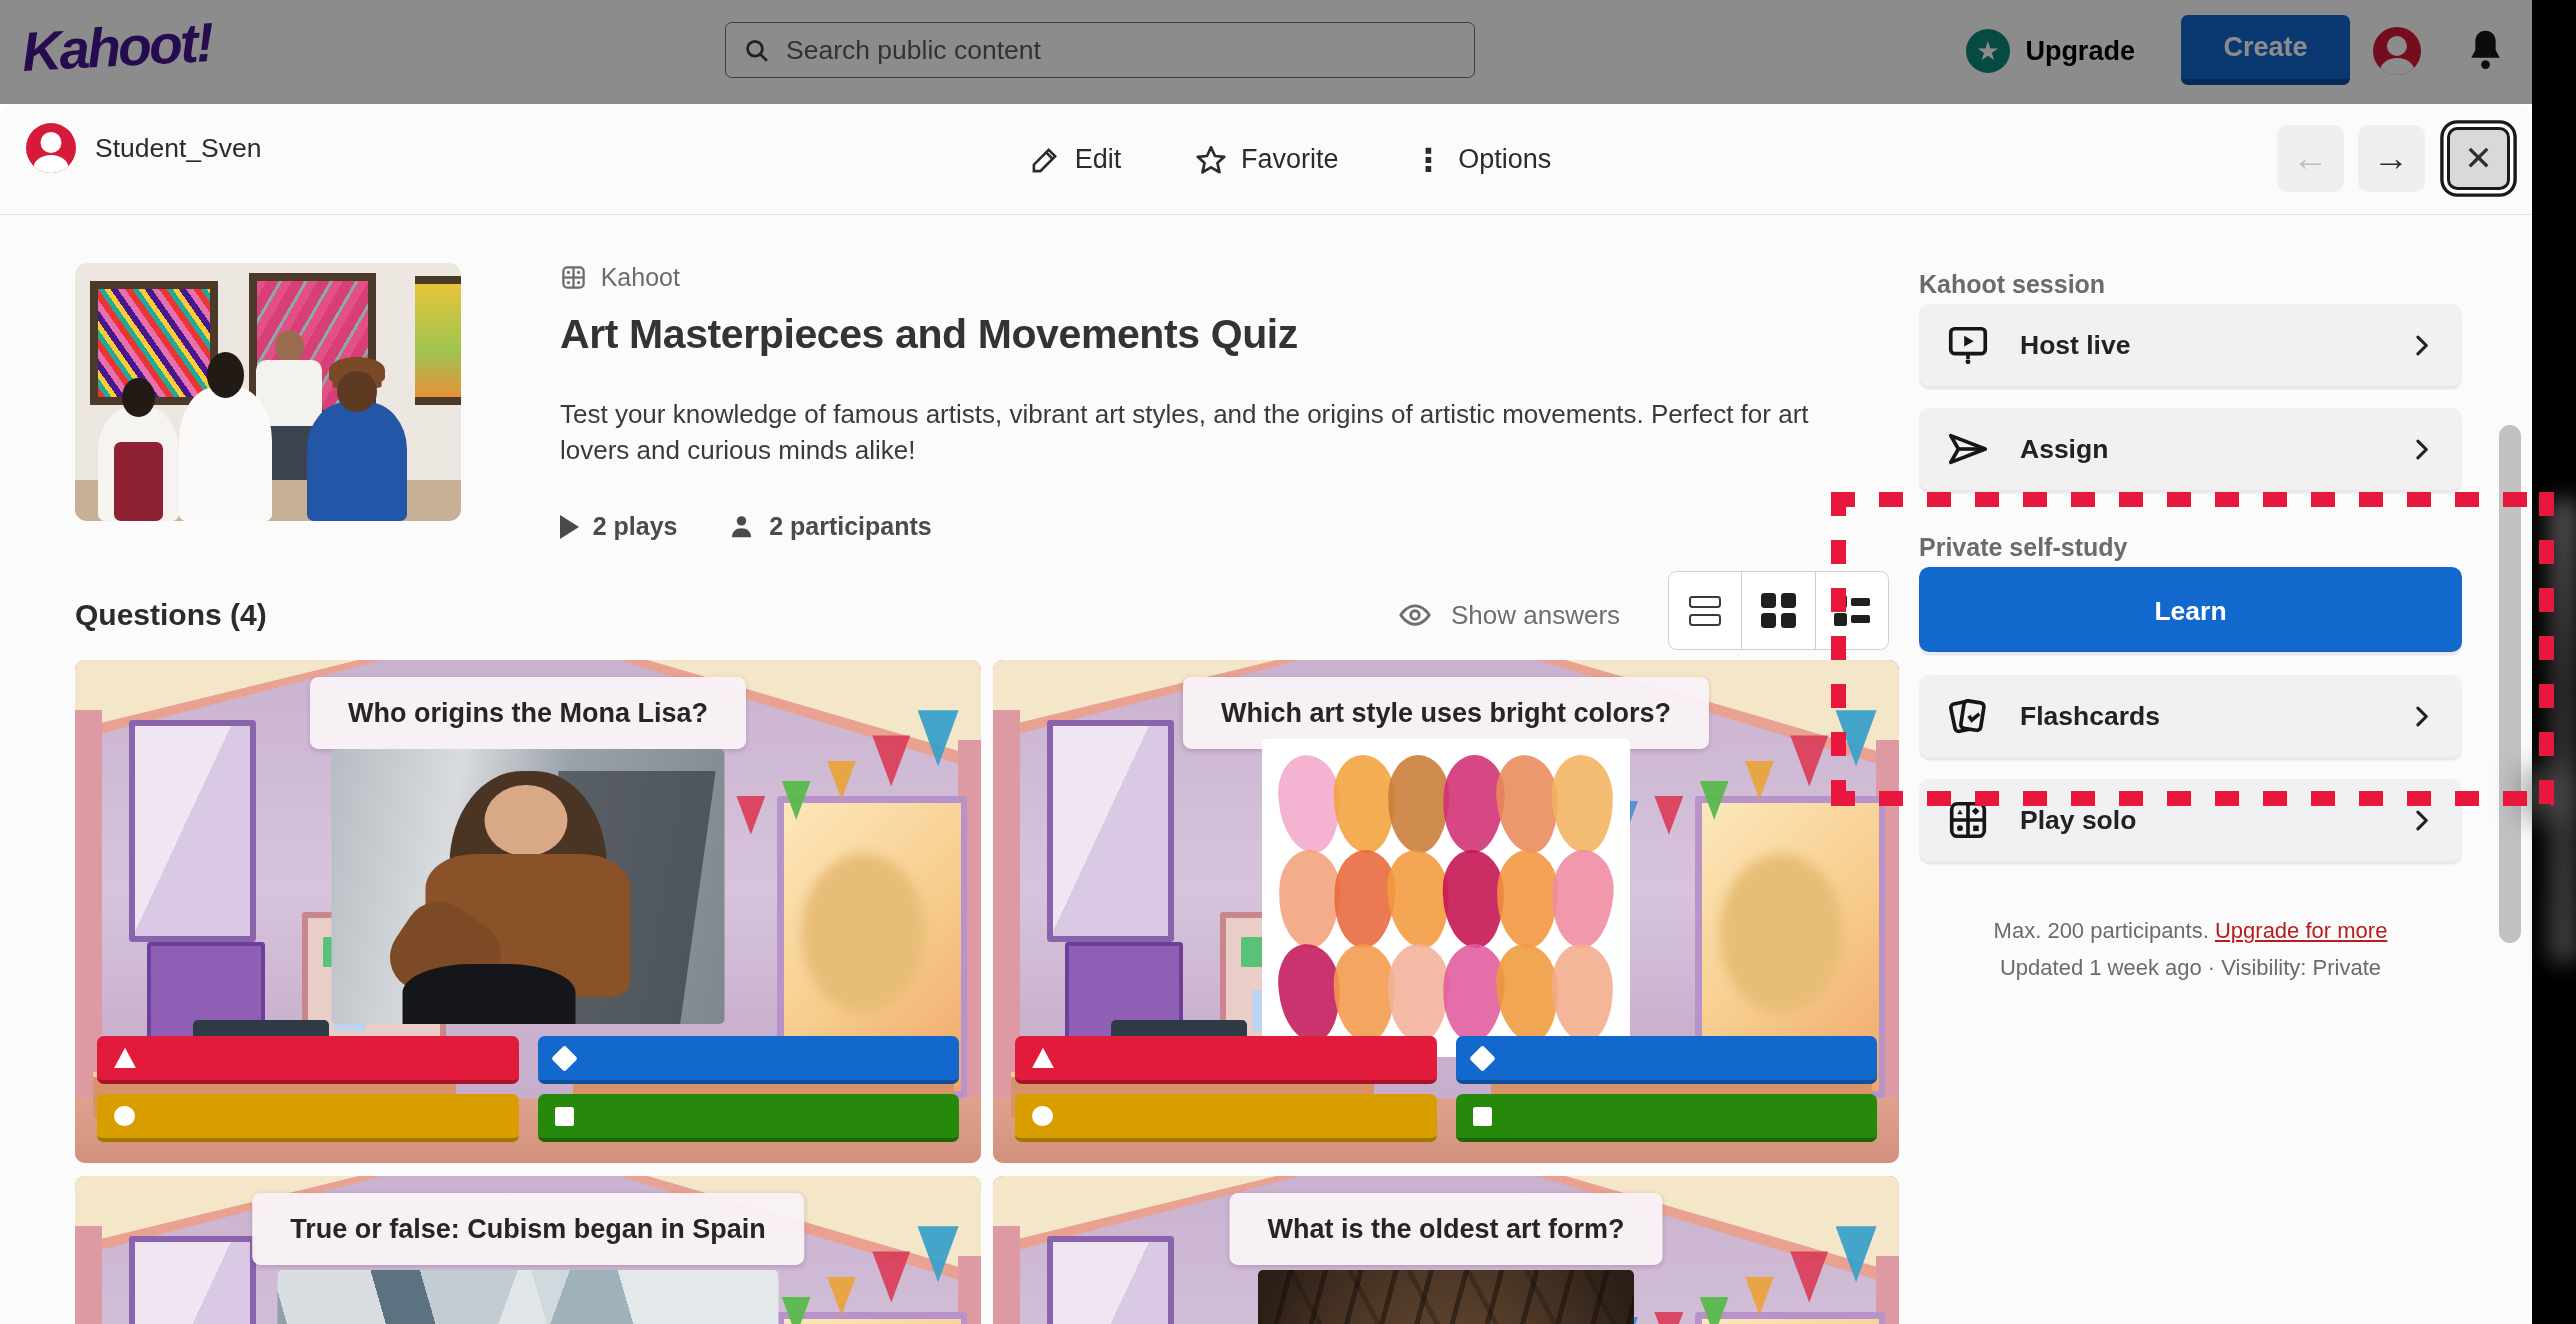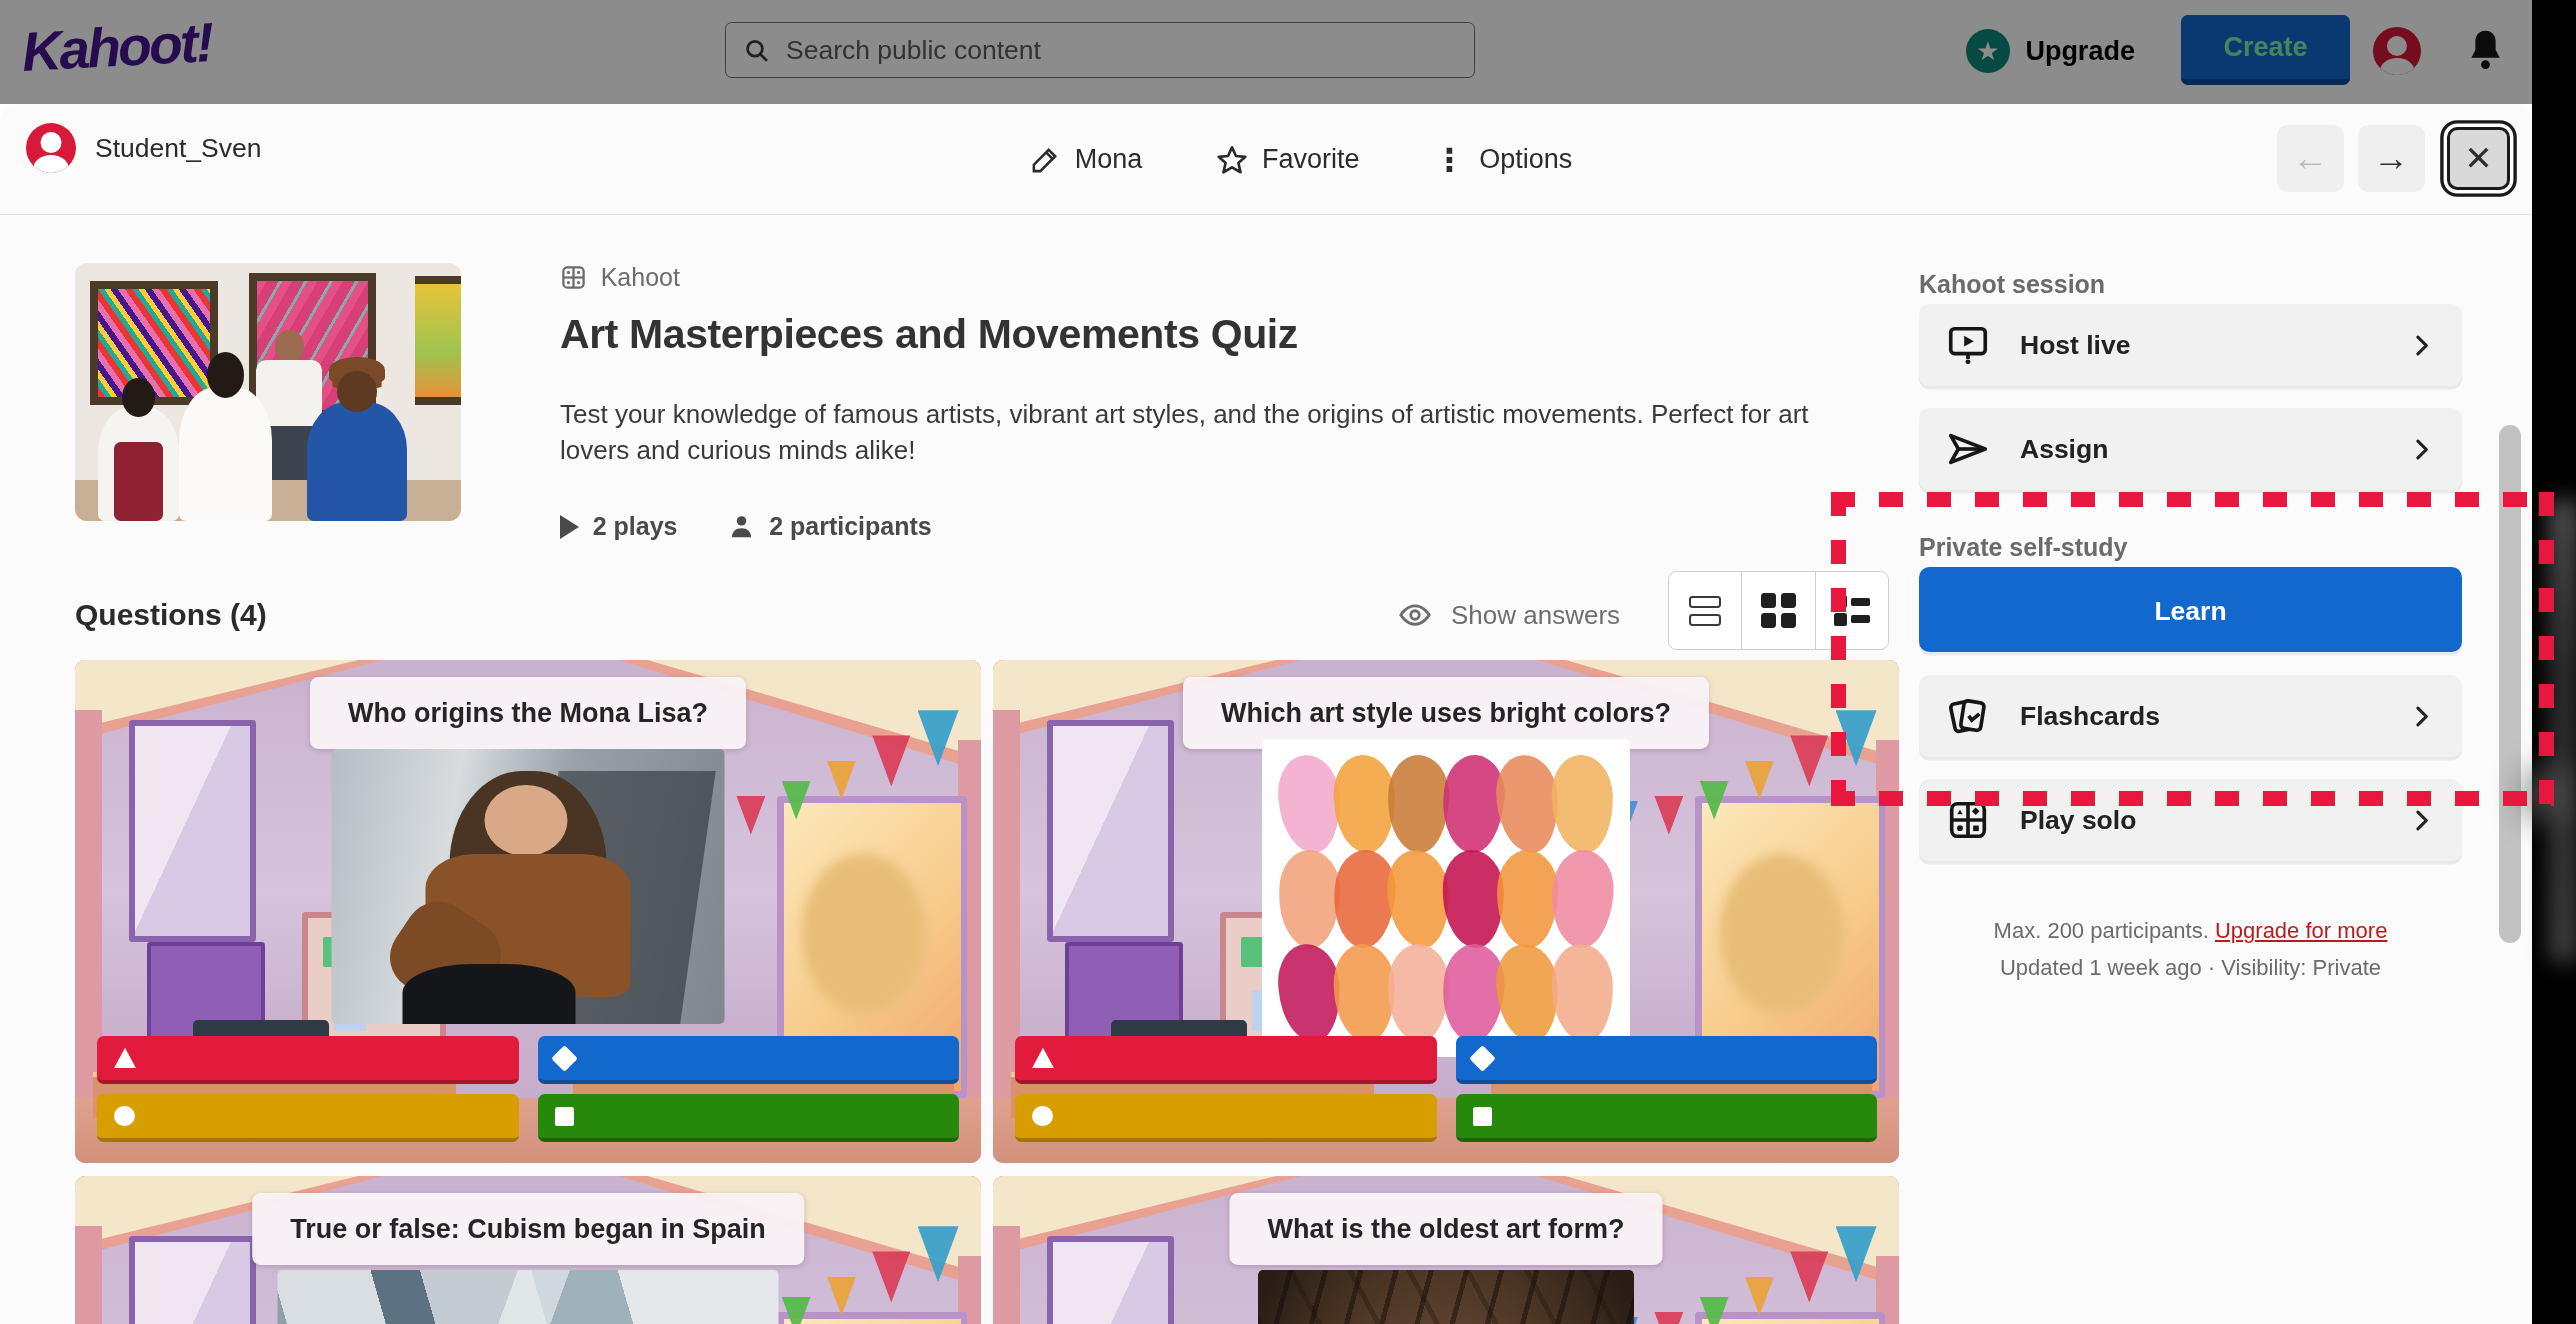--- a/index.html
+++ b/index.html
@@ -9,21 +9,21 @@
 
   
   .topbar{position:absolute;left:0;top:0;width:2532px;height:104px;background:#ffffff;}
   .logo{position:absolute;left:22px;top:15.4px;font-size:55px;font-weight:800;color:#46178f;letter-spacing:-2.6px;transform:rotate(-3deg);font-style:italic;}
   .searchbox{position:absolute;left:725px;top:22px;width:750px;height:56px;border:1.7px solid #6f6f6f;border-radius:6.8px;background:#fff;display:flex;align-items:center;padding:0 17px;gap:13.7px;}
   .searchbox input{border:none;outline:none;font-size:26.5px;color:#3c3c3c;background:transparent;width:100%;}
   .searchbox input::placeholder{color:#5c5c5c;}
   .upgrade{position:absolute;left:1966px;top:29px;display:flex;align-items:center;gap:15.4px;cursor:pointer;}
   .upgrade .starcir{width:44px;height:44px;border-radius:50%;background:#0e857b;color:#fff;display:flex;align-items:center;justify-content:center;font-size:26px;}
   .upgrade .uptext{font-size:27px;font-weight:700;color:#000000;}
-  .createbtn{position:absolute;left:2181px;top:15.4px;width:169px;height:70px;background:#1368ce;border-bottom:6px solid #0d4f9e;border-radius:6.8px;color:#86efac;font-size:27px;font-weight:700;display:flex;align-items:center;justify-content:center;cursor:pointer;}
+  .createbtn{position:absolute;left:2181px;top:15.4px;width:169px;height:70px;background:#1368ce;border-bottom:6px solid #0d4f9e;border-radius:6.8px;color:#ffffff;font-size:27px;font-weight:700;display:flex;align-items:center;justify-content:center;cursor:pointer;}
   .avatar{position:relative;width:48px;height:48px;border-radius:50%;background:#d7193a;overflow:hidden;}
   .avatar::before{content:"";position:absolute;left:50%;top:18%;width:42%;height:42%;transform:translateX(-50%);background:#fff;border-radius:50%;}
   .avatar::after{content:"";position:absolute;left:50%;top:64%;width:70%;height:52%;transform:translateX(-50%);background:#fff;border-radius:50% 50% 0 0;}
   .topbar-avatar{position:absolute;left:2373px;top:27px;cursor:pointer;}
   .bellwrap{position:absolute;left:2465px;top:29px;cursor:pointer;}
   .dim{position:absolute;left:0;top:0;width:2532px;height:104px;background:rgba(0,0,0,0.45);z-index:5;}
 
   
   .sheet{position:absolute;left:0;top:104px;width:2532px;height:1220px;background:#fbfbfb;border-radius:15.4px 15.4px 0 0;z-index:10;overflow:hidden;}
   .mheader{position:absolute;left:0;top:0;width:100%;height:111px;border-bottom:1.7px solid #e4e4e4;}
@@ -221,21 +221,21 @@
         <div class="mh-user">
           <div class="avatar" style="width:50px;height:50px;"></div>
           <div class="name">Student_Sven</div>
         </div>
         <div class="mh-actions">
           <div class="mh-action">
             <svg class="icon-svg" width="31" height="31" viewBox="0 0 24 24" fill="none" stroke="#2b2b2b" stroke-width="2">
                 <path d="M14.5 4.5l5 5L8 21H3v-5L14.5 4.5z"></path>
                 <path d="M12.5 6.5l5 5"></path>
               </svg>
-            <span>Mona</span>
+            <span>Edit</span>
           </div>
           <div class="mh-action">
             <svg class="icon-svg" width="32" height="32" viewBox="0 0 24 24" fill="none" stroke="#2b2b2b" stroke-width="2" stroke-linejoin="round">
                 <polygon points="12 2.5 15 9 22 9.6 16.8 14.2 18.4 21.2 12 17.5 5.6 21.2 7.2 14.2 2 9.6 9 9"></polygon>
               </svg>
             <span>Favorite</span>
           </div>
           <div class="mh-action">
             <span class="kebab">⋮</span>
             <span>Options</span>

